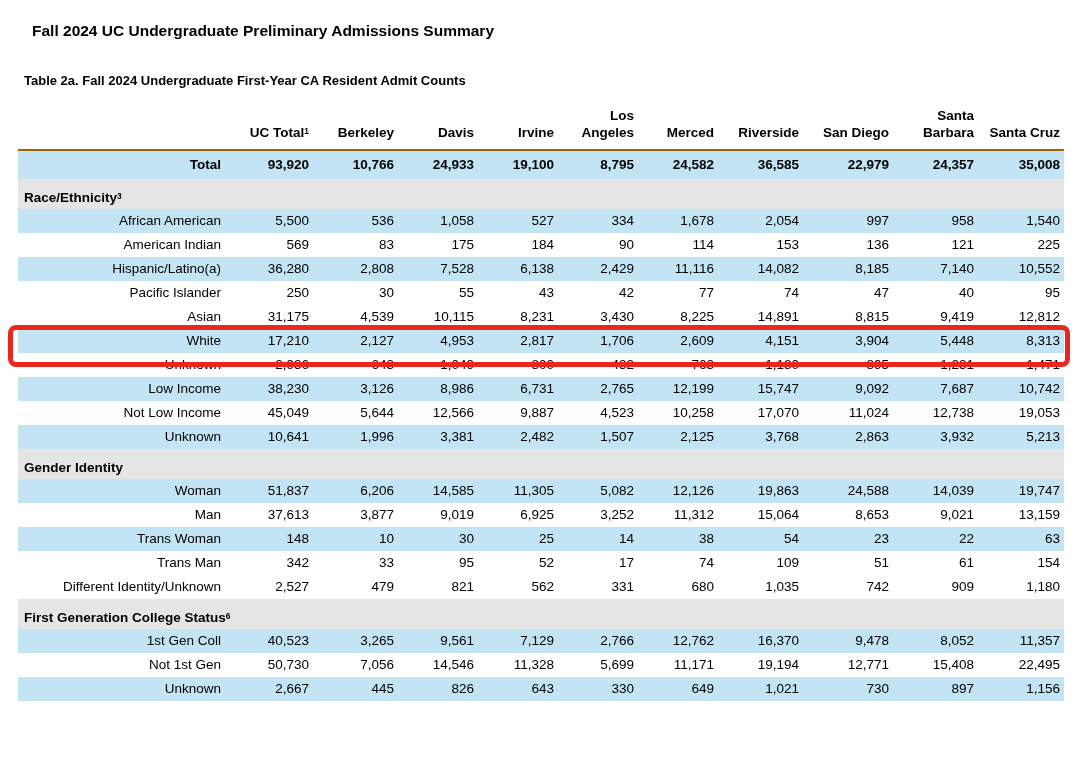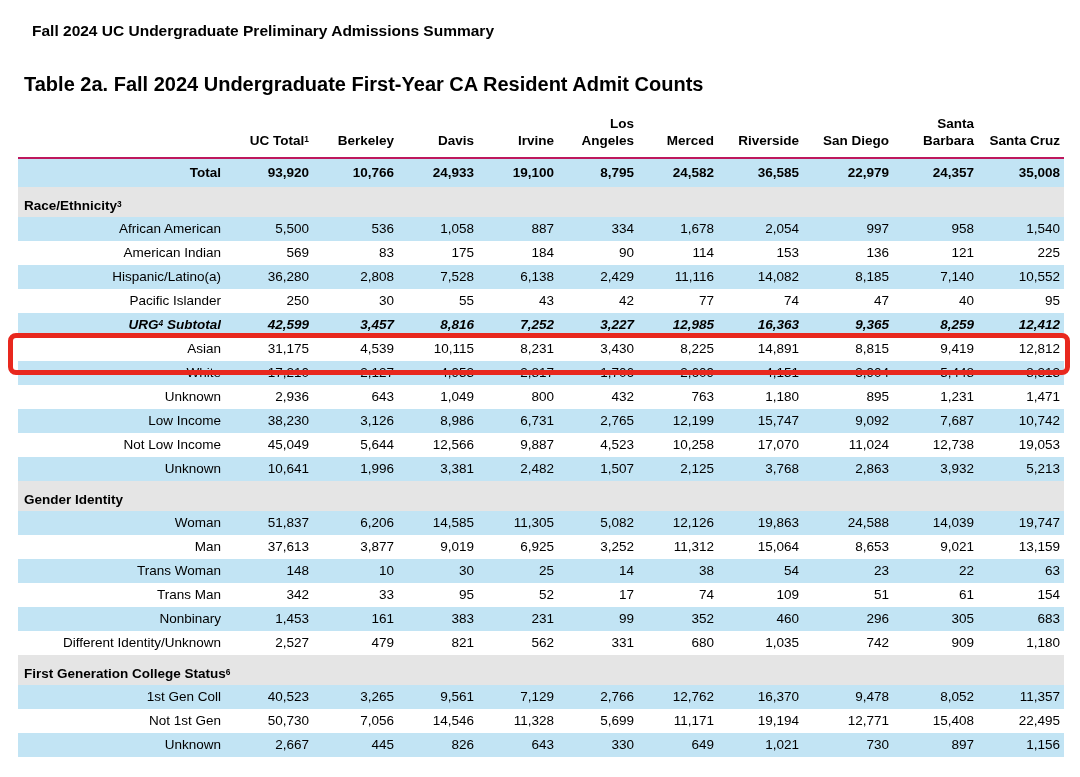--- a/index.html
+++ b/index.html
@@ -19,42 +19,42 @@
     height: 777px;
   }
   .doc-title {
     font-size: 15.5px;
     font-weight: bold;
     margin: 8px;
     padding: 14px 0 0 24px;
     letter-spacing: 0;
   }
   .table-title {
-    font-size: 20px;
+    font-size: 13px;
     font-weight: bold;
     margin: 0;
     padding: 25px 0 0 24px;
   }
   .table-wrap {
     position: relative;
     margin: 20px 0 0 18px;
     width: 1046px;
   }
   table {
     border-collapse: collapse;
     table-layout: fixed;
     width: 1046px;
     font-size: 13.5px;
   }
   thead th {
     vertical-align: bottom;
     text-align: right;
     font-weight: bold;
     padding: 0 4px 7px 0;
-    border-bottom: 2px solid #be185d;
+    border-bottom: 2px solid #a16207;
     line-height: 1.25;
     font-size: 13.5px;
   }
   thead th.label-col { text-align: left; }
   td {
     text-align: right;
     padding: 0 4px 0 0;
     height: 24px;
     font-size: 13.5px;
     overflow: hidden;
@@ -151,21 +151,21 @@
             <td>35,008</td>
           </tr>
           <tr class="section-row">
             <td colspan="11">Race/Ethnicity<sup>3</sup></td>
           </tr>
           <tr class="shaded">
             <td class="label">African American</td>
             <td>5,500</td>
             <td>536</td>
             <td>1,058</td>
-            <td>887</td>
+            <td>527</td>
             <td>334</td>
             <td>1,678</td>
             <td>2,054</td>
             <td>997</td>
             <td>958</td>
             <td>1,540</td>
           </tr>
           <tr class="">
             <td class="label">American Indian</td>
             <td>569</td>
@@ -198,33 +198,20 @@
             <td>30</td>
             <td>55</td>
             <td>43</td>
             <td>42</td>
             <td>77</td>
             <td>74</td>
             <td>47</td>
             <td>40</td>
             <td>95</td>
           </tr>
-          <tr class="shaded subtotal-row">
-            <td class="label">URG<sup>4</sup> Subtotal</td>
-            <td>42,599</td>
-            <td>3,457</td>
-            <td>8,816</td>
-            <td>7,252</td>
-            <td>3,227</td>
-            <td>12,985</td>
-            <td>16,363</td>
-            <td>9,365</td>
-            <td>8,259</td>
-            <td>12,412</td>
-          </tr>
           <tr class="">
             <td class="label">Asian</td>
             <td>31,175</td>
             <td>4,539</td>
             <td>10,115</td>
             <td>8,231</td>
             <td>3,430</td>
             <td>8,225</td>
             <td>14,891</td>
             <td>8,815</td>
@@ -344,33 +331,20 @@
             <td>33</td>
             <td>95</td>
             <td>52</td>
             <td>17</td>
             <td>74</td>
             <td>109</td>
             <td>51</td>
             <td>61</td>
             <td>154</td>
           </tr>
-          <tr class="shaded">
-            <td class="label">Nonbinary</td>
-            <td>1,453</td>
-            <td>161</td>
-            <td>383</td>
-            <td>231</td>
-            <td>99</td>
-            <td>352</td>
-            <td>460</td>
-            <td>296</td>
-            <td>305</td>
-            <td>683</td>
-          </tr>
           <tr class="">
             <td class="label">Different Identity/Unknown</td>
             <td>2,527</td>
             <td>479</td>
             <td>821</td>
             <td>562</td>
             <td>331</td>
             <td>680</td>
             <td>1,035</td>
             <td>742</td>

